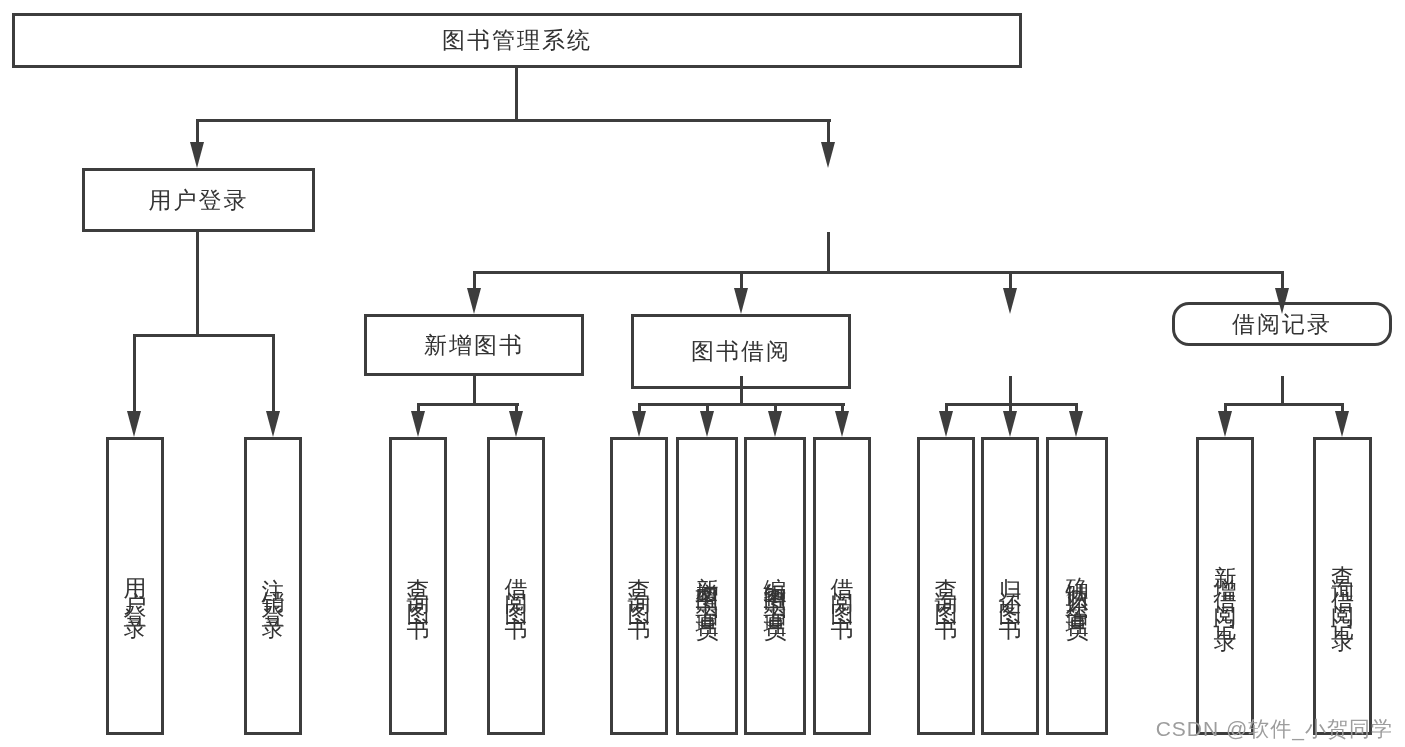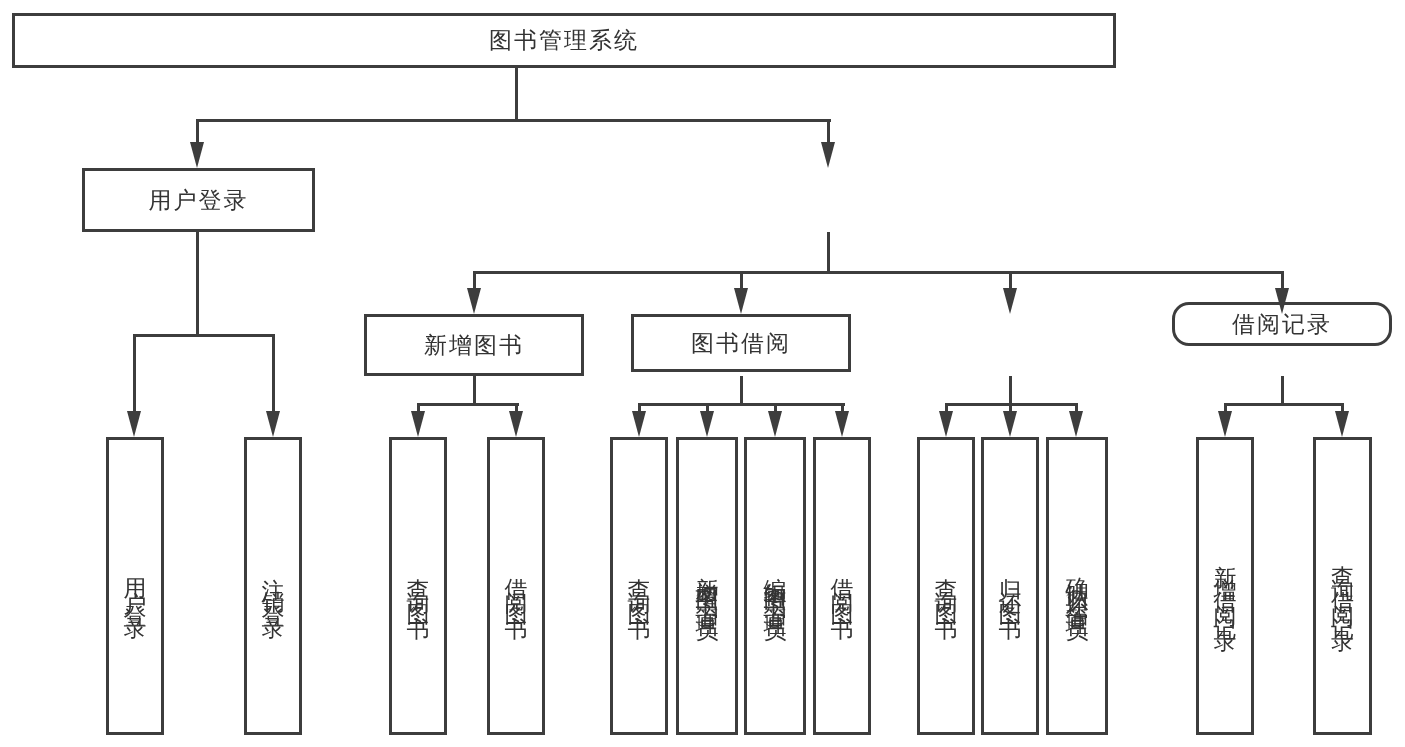--- a/index.html
+++ b/index.html
@@ -62,28 +62,28 @@
     letter-spacing: 1px;
     color: var(--wm-color);
     white-space: nowrap;
   }
 </style>
 </head>
 <body>
 
 <div class="canvas">
 
-  <div class="node h-node" style="left:12px; top:13px; width:1104px; height:55px;">图书管理系统</div>
+  <div class="node h-node" style="left:12px; top:13px; width:1010px; height:55px;">图书管理系统</div>
 
   <div class="node h-node" style="left:82px; top:168px; width:233px; height:64px;">用户登录</div>
 
 
   <div class="node h-node" style="left:364px; top:314px; width:220px; height:62px;">新增图书</div>
 
-  <div class="node h-node" style="left:631px; top:314px; width:220px; height:58px;">图书借阅</div>
+  <div class="node h-node" style="left:631px; top:314px; width:220px; height:75px;">图书借阅</div>
 
 
   <div class="node h-node" style="left:1172px; top:302px; width:220px; height:44px;border-radius:17px;">借阅记录</div>
 
   <div class="node leaf" style="left:106px; width:58px;">用户登录</div>
   <div class="node leaf" style="left:244px; width:58px;">注销登录</div>
 
   <div class="node leaf" style="left:389px; width:58px;">查询图书</div>
   <div class="node leaf" style="left:487px; width:58px;">借阅图书</div>
 
@@ -151,14 +151,15 @@
   <div class="arrow" style="left:1003px; top:411px;"></div>
   <div class="arrow" style="left:1069px; top:411px;"></div>
 
   <div class="vline" style="left:1281px; top:376px; height:30px;"></div>
   <div class="hline" style="left:1224px; top:403px; width:120px;"></div>
   <div class="vline" style="left:1224px; top:403px; height:15px;"></div>
   <div class="vline" style="left:1341px; top:403px; height:15px;"></div>
   <div class="arrow" style="left:1218px; top:411px;"></div>
   <div class="arrow" style="left:1335px; top:411px;"></div>
 
+  <div class="watermark">CSDN @软件_小贺同学</div>
 
 </div>
 
 </body></html>

